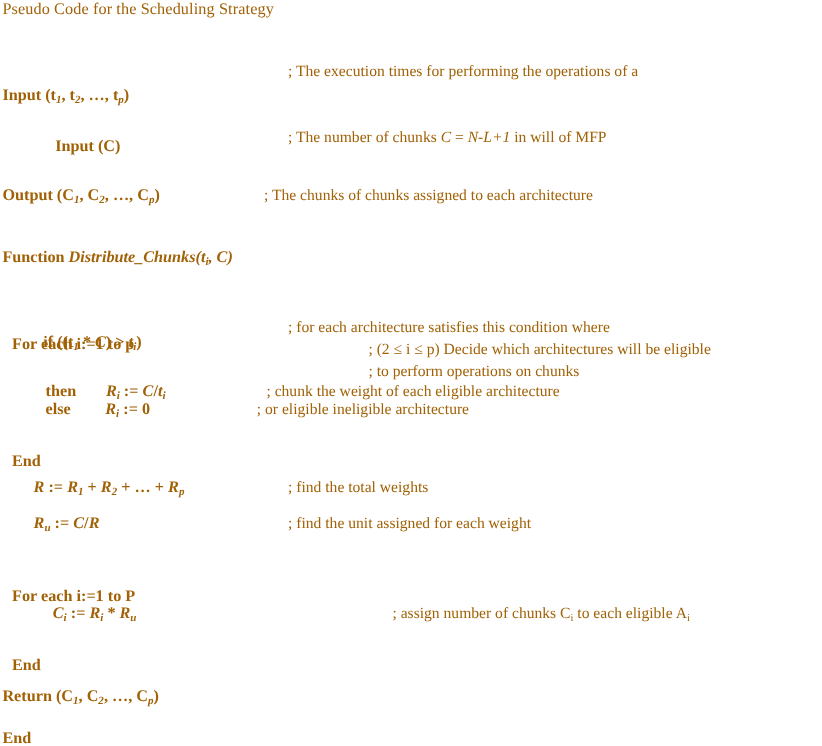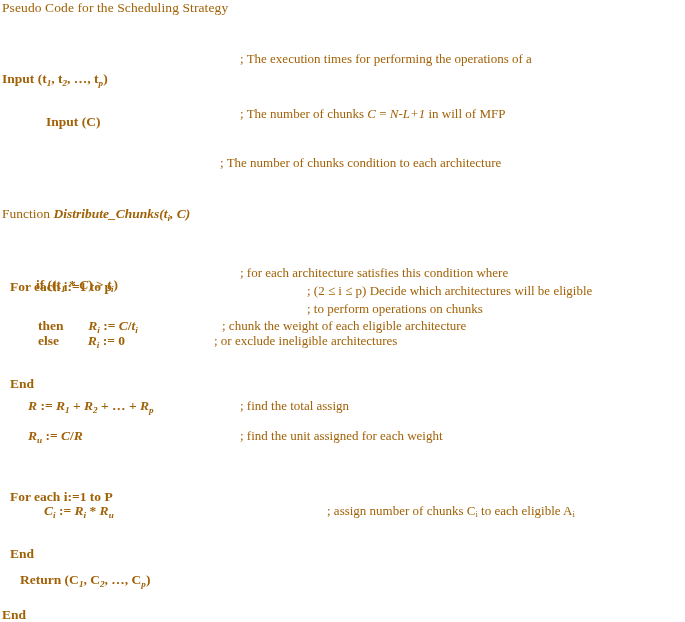--- a/index.html
+++ b/index.html
@@ -45,21 +45,21 @@
     font-size: 13px;
   }
   sub {
     font-size: 0.68em;
     line-height: 0;
     vertical-align: -0.28em;
     font-style: italic;
   }
   sub.up { font-style: normal; }
   .ital-inline { font-style: italic; }
-  .reg { font-style: normal; font-weight: 400; }
+  .reg { font-style: normal; font-weight: 700; }
 </style>
 </head>
 <body>
 
 <div class="page">
 
   <div class="ln title" style="left:2px; top:0px;">Pseudo Code for the Scheduling Strategy</div>
 
   <div class="ln code" style="left:2px; top:51px;margin-top:20px;">
     <span>Input (t</span><sub>1</sub><span>,</span>
@@ -70,21 +70,27 @@
   <div class="ln cmt" style="left:240px; top:51px;">; The execution times for performing the operations of a</div>
 
 
   <div class="ln code" style="left:2px; top:114px;margin-left:44px;">Input (C)</div>
   <div class="ln cmt" style="left:240px; top:106px;">
     <span>; The number of chunks </span><span class="ital-inline">C</span>
     <span>=</span>
     <span class="ital-inline">N-L+1</span><span> in will of MFP</span>
   </div>
 
-  <div class="ln cmt" style="left:220px; top:155px;">; The number of chunks condition to each architecture</div>
+  <div class="ln code" style="left:2px; top:155px;">
+    <span>Output (C</span><sub>1</sub><span>,</span>
+    <span>C</span><sub>2</sub><span>,</span>
+    <span>…</span><span>,</span>
+    <span>C</span><sub>p</sub><span>)</span>
+  </div>
+  <div class="ln cmt" style="left:220px; top:155px;">; The chunks of chunks assigned to each architecture</div>
 
   <div class="ln code" style="left:2px; top:206px;">
     <span class="reg code">Function </span><span class="ital" style="font-style:italic;">Distribute_Chunks(t</span><sub>i</sub><span class="ital-inline">,</span>
     <span class="ital-inline">C</span><span class="ital-inline">)</span>
   </div>
 
   <div class="ln code ital" style="left:10px; top:251px;">For each i:=1 to p</div>
 
   <div class="ln code" style="left:36px; top:265px;margin-top:12px;">
     <span>if ((t</span><sub>1</sub>
@@ -106,36 +112,36 @@
   </div>
   <div class="ln cmt" style="left:222px; top:318px;">; chunk the weight of each eligible architecture</div>
 
   <div class="ln code" style="left:38px; top:333px;">
     <span>else</span>
     <span style="display:inline-block; width:22px;"></span>
     <span class="ital-inline">R</span><sub>i</sub>
     <span>:=</span>
     <span>0</span>
   </div>
-  <div class="ln cmt" style="left:214px; top:333px;">; or exclude ineligible architectures</div>
+  <div class="ln cmt" style="left:214px; top:333px;">; or eligible ineligible architecture</div>
 
   <div class="ln code ital" style="left:10px; top:348px;">End</div>
 
   <div class="ln code" style="left:28px; top:398px;">
     <span class="ital-inline">R</span>
     <span>:=</span>
     <span class="ital-inline">R</span><sub>1</sub>
     <span>+</span>
     <span class="ital-inline">R</span><sub>2</sub>
     <span>+</span>
     <span>…</span>
     <span>+</span>
     <span class="ital-inline">R</span><sub>p</sub>
   </div>
-  <div class="ln cmt" style="left:240px; top:398px;">; find the total assign</div>
+  <div class="ln cmt" style="left:240px; top:398px;">; find the total weights</div>
 
   <div class="ln code" style="left:28px; top:428px;">
     <span class="ital-inline">R</span><sub>u</sub>
     <span>:=</span>
     <span class="ital-inline">C</span><span>/</span><span class="ital-inline">R</span>
   </div>
   <div class="ln cmt" style="left:240px; top:428px;font-family:Liberation Serif, serif;">; find the unit assigned for each weight</div>
 
   <div class="ln code ital" style="left:10px; top:461px;">For each i:=1 to P</div>
 
@@ -145,21 +151,21 @@
     <span class="ital-inline">R</span><sub>i</sub>
     <span>*</span>
     <span class="ital-inline">R</span><sub>u</sub>
   </div>
   <div class="ln cmt" style="left:327px; top:503px;">
     <span>; assign number of chunks C</span><sub class="up">i</sub><span> to each eligible A</span><sub class="up">i</sub>
   </div>
 
   <div class="ln code ital" style="left:10px; top:518px;">End</div>
 
-  <div class="ln code" style="left:20px; top:572px;">
+  <div class="ln code" style="left:2px; top:572px;">
     <span>Return (C</span><sub>1</sub><span>,</span>
     <span>C</span><sub>2</sub><span>,</span>
     <span>…</span><span>,</span>
     <span>C</span><sub>p</sub><span>)</span>
   </div>
 
   <div class="ln code" style="left:2px; top:607px;">End</div>
 
 </div>
 

